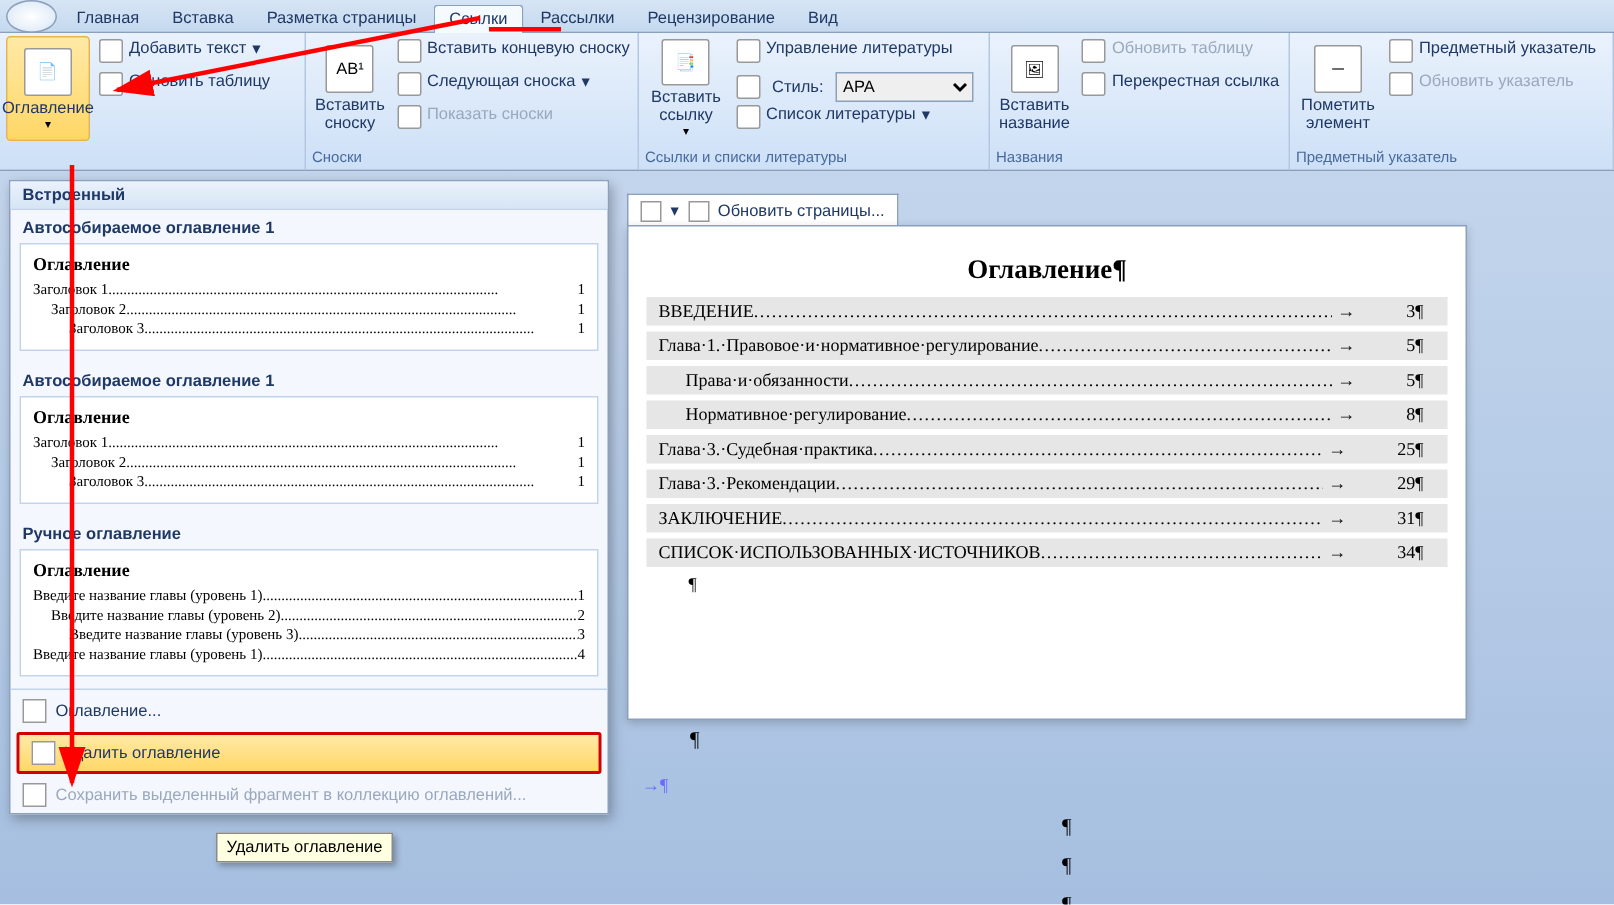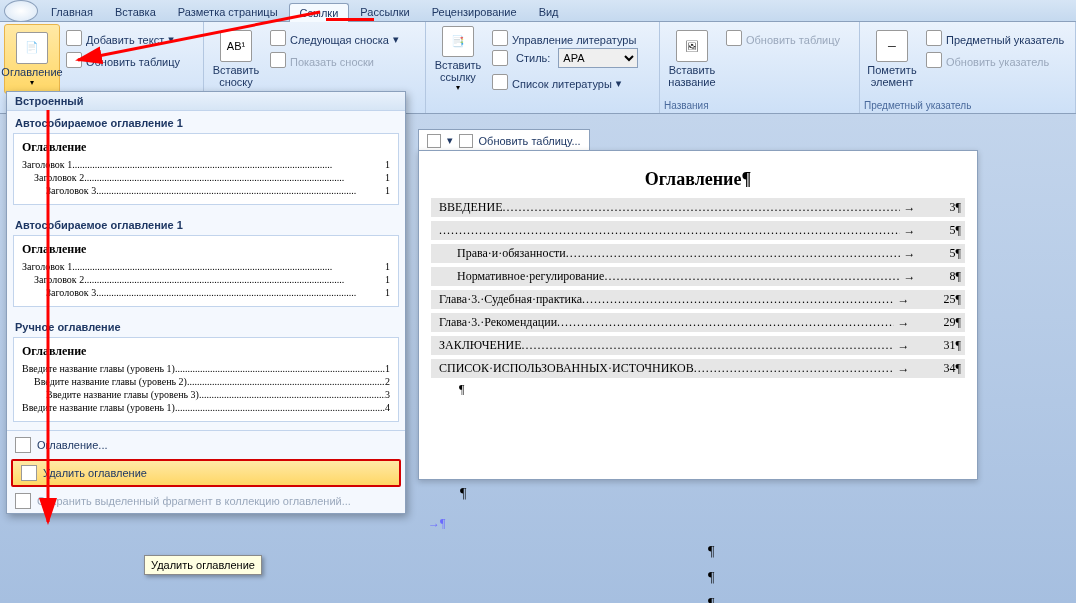--- a/index.html
+++ b/index.html
@@ -11,39 +11,39 @@
 
 .ribbon { background: linear-gradient(#eaf2fc, #cde0f7); height: 92px; display: flex; border-bottom: 1px solid #8ba0bc; }
 .group { border-right: 1px solid #b3c7e1; display: flex; flex-direction: column; padding: 2px 4px 0 4px; }
 .group-items { flex: 1; display: flex; align-items: flex-start; }
 .group-label { text-align: left; color: #4a6a9c; font-size: 10px; padding: 2px 0; }
 .big-btn { display: flex; flex-direction: column; align-items: center; justify-content: center; width: 56px; height: 70px; border-radius: 3px; padding: 2px; cursor: pointer; }
 .big-btn .ico { width: 32px; height: 32px; background: #fff; border: 1px solid #999; border-radius: 2px; display: flex; align-items: center; justify-content: center; }
 .big-btn span.lbl { text-align: center; font-size: 11px; color: #1f3864; line-height: 12px; margin-top: 2px; }
 .big-btn.highlight { background: linear-gradient(#ffe9a6, #ffd766); border: 1px solid #e8b44a; }
 .small-btns { display: flex; flex-direction: column; gap: 2px; padding: 2px 0 0 4px; }
-.small-btn { display: flex; align-items: flex-end; gap: 4px; height: 20px; padding: 0 6px 0 2px; color: #1f3864; cursor: pointer; white-space: nowrap; }
+.small-btn { display: flex; align-items: flex-start; gap: 4px; height: 20px; padding: 0 6px 0 2px; color: #1f3864; cursor: pointer; white-space: nowrap; }
 .small-btn .mini { width: 16px; height: 16px; background: #fff; border: 1px solid #999; border-radius: 2px; }
 .combo { display: inline-flex; align-items: center; height: 20px; }
 .combo select { height: 20px; font-size: 11px; border: 1px solid #8ba0bc; }
 
 .workspace { position: absolute; left: 0; top: 114px; right: 0; bottom: 0; background: linear-gradient(#c3d5ec, #a6bfe0); }
 .page { position: absolute; left: 418px; top: 36px; width: 560px; height: 330px; background: #fff; border: 1px solid #8ba0bc; box-shadow: 0 2px 6px rgba(0,0,0,.2); }
 .toc-tab { position: absolute; left: 418px; top: 15px; height: 22px; background: #fff; border: 1px solid #8ba0bc; border-bottom: none; display: flex; align-items: center; padding: 0 8px; gap: 6px; color: #1f3864; }
 .toc-tab .mini { width: 14px; height: 14px; background: #fff; border: 1px solid #999; }
 .toc-title { text-align: center; font-family: "Times New Roman", serif; font-size: 18px; font-weight: bold; padding: 18px 0 8px 0; }
-.toc-line { position: relative; background: #e6e6e6; margin: 0 12px 4px 12px; padding: 2px 4px 2px 8px; font-family: "Times New Roman", serif; font-size: 12px; display: flex; }
+.toc-line { position: relative; background: #e6e6e6; margin: 0 12px 4px 12px; padding: 2px 16px 2px 8px; font-family: "Times New Roman", serif; font-size: 12px; display: flex; }
 .toc-line.ind1 { padding-left: 26px; }
 .toc-text { white-space: nowrap; }
 .leader { flex: 1; overflow: hidden; }
 .leader::before { content: "................................................................................................................................................................"; letter-spacing: 1px; color: #000; }
 .pnum { padding-left: 4px; }
 .para-mark { font-family: "Times New Roman", serif; font-size: 12px; color: #000; padding-left: 40px; }
 
-.dropdown { position: absolute; left: 6px; top: 91px; width: 400px; background: #f4f8fe; border: 1px solid #8ba0bc; box-shadow: 2px 3px 8px rgba(0,0,0,.3); z-index: 20; }
+.dropdown { position: absolute; left: 6px; top: 120px; width: 400px; background: #f4f8fe; border: 1px solid #8ba0bc; box-shadow: 2px 3px 8px rgba(0,0,0,.3); z-index: 20; }
 .dd-header { background: linear-gradient(#eaf2fc,#d6e5f5); color: #1f3864; font-weight: bold; padding: 3px 8px; border-bottom: 1px solid #c2d4ec; }
 .dd-section { color: #1f3864; font-weight: bold; padding: 6px 8px 4px 8px; font-size: 11px; }
 .dd-preview { margin: 0 6px 8px 6px; border: 1px solid #c2d4ec; background: #fff; padding: 6px 8px; font-family: "Times New Roman", serif; font-size: 11px; }
 .dd-preview .ptitle { font-weight: bold; font-size: 12px; margin-bottom: 4px; }
 .dd-preview .pline { display: flex; font-size: 10px; margin-bottom: 2px; }
 .dd-preview .pline.i1 { padding-left: 12px; }
 .dd-preview .pline.i2 { padding-left: 24px; }
 .dd-preview .lead { flex: 1; overflow: hidden; }
 .dd-preview .lead::before { content: "........................................................................................................"; }
 .dd-item { display: flex; align-items: center; gap: 6px; padding: 4px 8px; color: #1f3864; cursor: pointer; }
@@ -93,20 +93,24 @@
   </div>
 
   <div class="group" style="width:222px">
     <div class="group-items">
       <div class="big-btn">
         <div class="ico">AB¹</div>
         <span class="lbl" style="white-space:pre-line">Вставить
 сноску</span>
       </div>
       <div class="small-btns">
+        <div class="small-btn">
+            <div class="mini"></div>
+            <span>Вставить концевую сноску</span>
+          </div>
         <div class="small-btn"><div class="mini"></div><span>Следующая сноска</span> ▾</div>
         <div class="small-btn" style="color:#9aa8bc">
             <div class="mini"></div>
             <span>Показать сноски</span>
           </div>
       </div>
     </div>
     <div class="group-label">Сноски</div>
   </div>
 
@@ -119,38 +123,43 @@
         <span style="font-size:8px">▾</span>
       </div>
       <div class="small-btns">
         <div class="small-btn">
             <div class="mini"></div>
             <span>Управление литературы</span>
           </div>
         <div class="small-btn combo">
           <div class="mini"></div>
           <span style="margin:0 4px">Стиль:</span>
-          <select style="width:80px"><option>APA</option></select>
+          <select style="width:92px"><option>APA</option></select>
         </div>
         <div class="small-btn"><div class="mini"></div><span>Список литературы</span> ▾</div>
       </div>
     </div>
+    <div class="group-label">Ссылки и списки литературы</div>
   </div>
 
   <div class="group" style="width:200px">
     <div class="group-items">
       <div class="big-btn">
         <div class="ico">🖼</div>
         <span class="lbl" style="white-space:pre-line">Вставить
 название</span>
       </div>
       <div class="small-btns">
         <div class="small-btn" style="color:#9aa8bc">
             <div class="mini"></div>
             <span>Обновить таблицу</span>
+          </div>
+        <div class="small-btn">
+            <div class="mini"></div>
+            <span>Перекрестная ссылка</span>
           </div>
       </div>
     </div>
     <div class="group-label">Названия</div>
   </div>
 
   <div class="group" style="flex:1">
     <div class="group-items">
       <div class="big-btn">
         <div class="ico">─</div>
@@ -170,32 +179,33 @@
     </div>
     <div class="group-label">Предметный указатель</div>
   </div>
 </div>
 
 <div class="workspace">
   <div class="toc-tab">
     <div class="mini"></div>
     <span>▾</span>
     <div class="mini"></div>
-    <span>Обновить таблицу...</span>
+    <span>Обновить страницы...</span>
   </div>
   <div class="page">
     <div class="toc-title">Оглавление¶</div>
     <div id="toc-lines">
         <div class="toc-line">
           <span class="toc-text">ВВЕДЕНИЕ</span>
           <span class="leader"></span>
           <span style="margin:0 30px 0 4px">→</span>
           <span class="pnum">3¶</span>
         </div>
         <div class="toc-line">
+          <span class="toc-text">Глава·1.·Правовое·и·нормативное·регулирование</span>
           <span class="leader"></span>
           <span style="margin:0 30px 0 4px">→</span>
           <span class="pnum">5¶</span>
         </div>
         <div class="toc-line ind1">
           <span class="toc-text">Права·и·обязанности</span>
           <span class="leader"></span>
           <span style="margin:0 30px 0 4px">→</span>
           <span class="pnum">5¶</span>
         </div>

